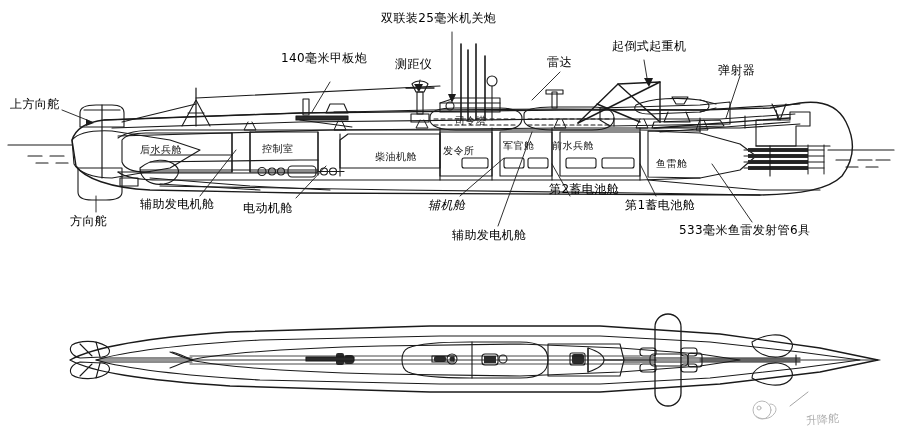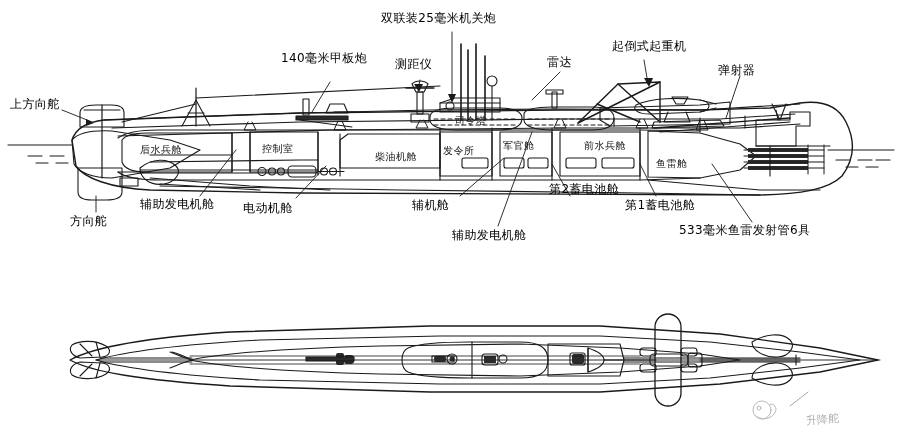--- a/index.html
+++ b/index.html
@@ -421,30 +421,30 @@
   <div class="lbl" style="left:10px; top:98px;">上方向舵</div>
   <div class="lbl" style="left:70px; top:215px;">方向舵</div>
   <div class="lbl" style="left:140px; top:198px;">辅助发电机舱</div>
   <div class="lbl" style="left:243px; top:202px;">电动机舱</div>
   <div class="lbl" style="left:281px; top:52px;">140毫米甲板炮</div>
   <div class="lbl" style="left:395px; top:58px;">测距仪</div>
   <div class="lbl" style="left:381px; top:12px;">双联装25毫米机关炮</div>
   <div class="lbl" style="left:547px; top:56px;">雷达</div>
   <div class="lbl" style="left:612px; top:40px;">起倒式起重机</div>
   <div class="lbl" style="left:718px; top:64px;">弹射器</div>
-  <div class="lbl" style="left:412px; top:199px;">辅机舱</div>
+  <div class="lbl" style="left:428px; top:199px;font-style:italic;">辅机舱</div>
   <div class="lbl" style="left:452px; top:229px;">辅助发电机舱</div>
   <div class="lbl" style="left:537px; top:183px;margin-left:12px;">第2蓄电池舱</div>
   <div class="lbl" style="left:625px; top:199px;">第1蓄电池舱</div>
   <div class="lbl" style="left:679px; top:224px;">533毫米鱼雷发射管6具</div>
 
   <div class="lbl-inner" style="left:140px; top:143px;">后水兵舱</div>
   <div class="lbl-inner" style="left:262px; top:142px;">控制室</div>
   <div class="lbl-inner" style="left:375px; top:150px;">柴油机舱</div>
   <div class="lbl-inner" style="left:455px; top:114px;">司令塔</div>
   <div class="lbl-inner" style="left:443px; top:144px;">发令所</div>
   <div class="lbl-inner" style="left:503px; top:139px;">军官舱</div>
-  <div class="lbl-inner" style="left:584px; top:139px;">前水兵舱</div>
+  <div class="lbl-inner" style="left:552px; top:139px;">前水兵舱</div>
   <div class="lbl-inner" style="left:656px; top:141px;margin-top:16px;">鱼雷舱</div>
 
   <div class="wm-sub" style="left:806px; top:412px;">升降舵</div>
 
 </div>
 
 </body></html>

